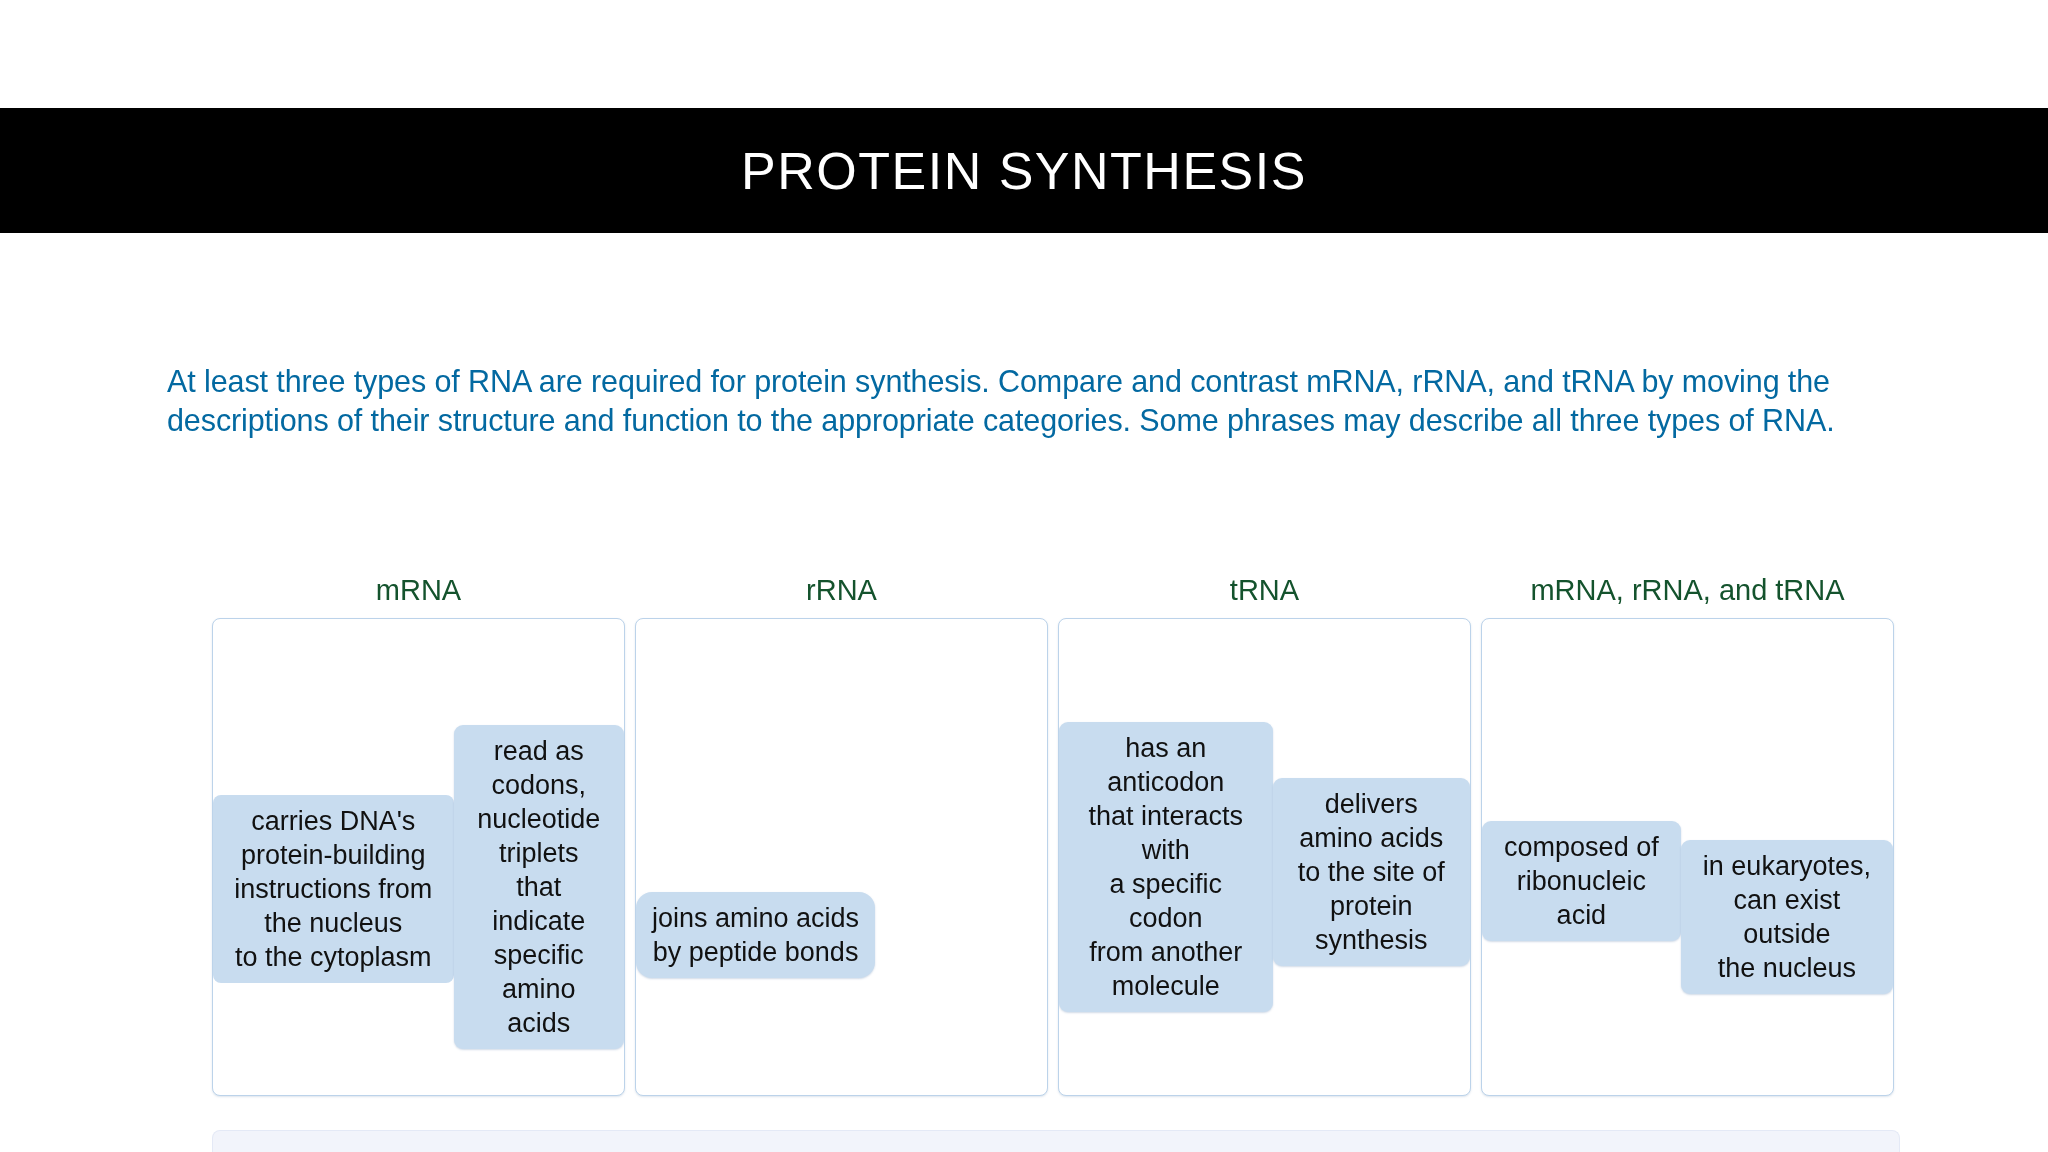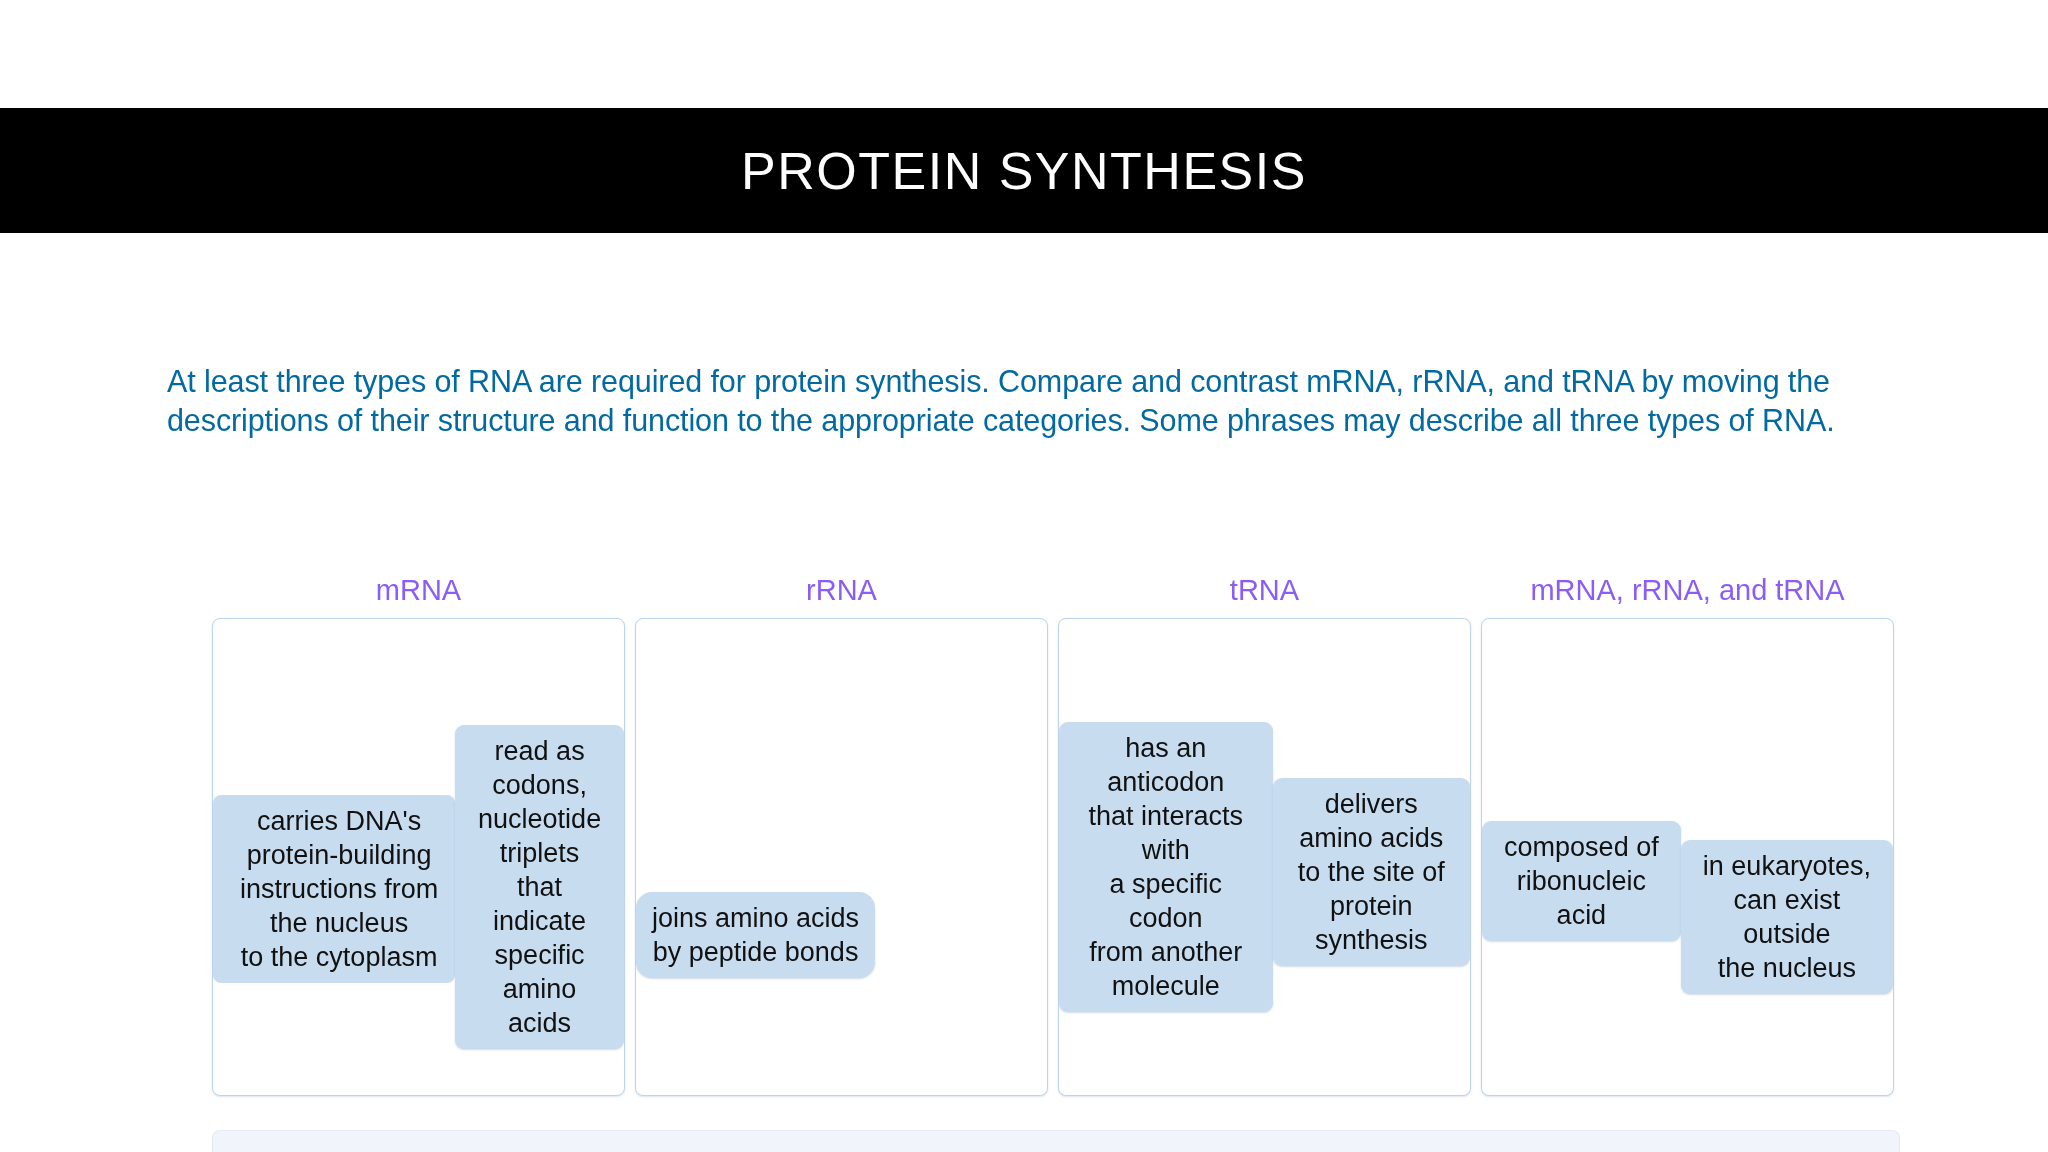--- a/index.html
+++ b/index.html
@@ -63,21 +63,21 @@
   }
   .column {
     width: 413px;
     display: flex;
     flex-direction: column;
   }
   .column-header {
     text-align: right;
     font-size: 29px;
     line-height: 34px;
-    color: #8b5cf6;
+    color: #14532d;
     height: 56px;
     display: flex;
     align-items: center;
     justify-content: center;
     white-space: nowrap;
   }
   .column-box {
     border: 1px solid #bcd3ea;
     border-radius: 8px;
     background: #ffffff;
@@ -108,20 +108,21 @@
     padding: 9px 16px;
     box-sizing: border-box;
     white-space: pre-line;
     box-shadow: 0 1px 2px rgba(120,150,185,0.35);
   }
   
   .chip.full-bleed {
     width: 100%;
     border-radius: 8px;
     box-shadow: none;
+    padding-left: 6px;
     padding-right: 6px;
   }
 
   
   .col-mrna .chip-0 { margin-top: 64px; }
   .col-mrna .chip-1 { margin-top: 60px; }
 
   .col-rrna .chip-0 { margin-top: 156px; border-radius: 16px; }
 
   .col-trna .chip-0 { margin-top: 19px; }

